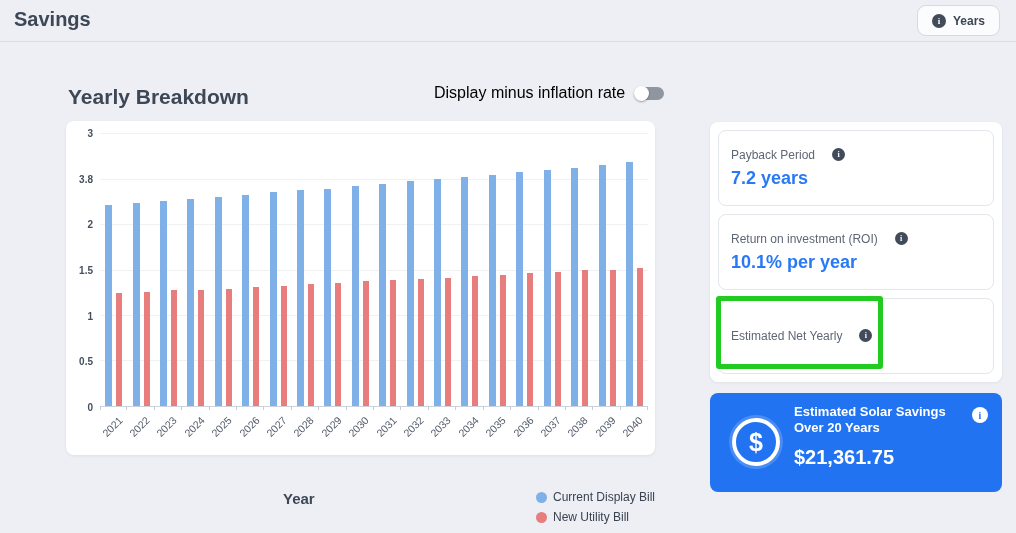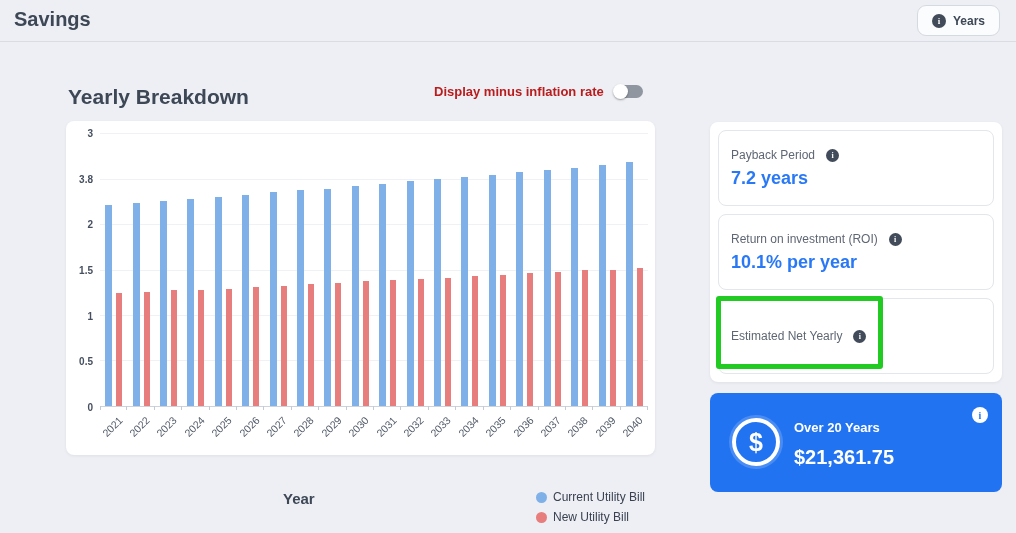--- a/index.html
+++ b/index.html
@@ -18,21 +18,21 @@
   .info-btn { position:absolute; right:16px; top:5px; height:31px; padding:0 14px;
     background:#fbfcfd; border:1px solid #d5d9e0; border-radius:9px;
     display:flex; align-items:center; gap:7px; cursor:pointer; }
   .info-btn .label { font-size:12px; font-weight:700; color:#3d4756; }
   .i-icon { width:14px; height:14px; border-radius:50%; background:#414b5a; color:#fff;
     font-size:9px; font-weight:700; display:inline-flex; align-items:center; justify-content:center;
     font-family:"Liberation Serif", serif; flex:0 0 auto; }
   
   .section-title { position:absolute; left:68px; top:85px; font-size:21px; font-weight:700; color:#3d4756; }
   .toggle-row { position:absolute; left:434px; top:84px; display:flex; align-items:center; gap:10px; }
-  .toggle-label { font-size:13px; color:#b91c1c;font-weight:bold; }
+  .toggle-label { font-size:16px; color:#000000; }
   .toggle { width:29px; height:13px; background:#8f969f; border-radius:7px; position:relative; cursor:pointer; }
   .toggle .knob { position:absolute; left:-1px; top:-1px; width:15px; height:15px; border-radius:50%;
     background:#fff; box-shadow:0 1px 2px rgba(0,0,0,.35); }
   
   .chart-card { position:absolute; left:66px; top:121px; width:589px; height:334px;
     background:#fff; border-radius:8px; box-shadow:0 1px 3px rgba(60,70,90,.08); }
   .y-axis { position:absolute; left:0; top:12px; width:30px; height:274px; }
   .ytick { position:absolute; right:3px; transform:translateY(-50%); font-size:10px; font-weight:600; color:#454f5f; }
   .plot { position:absolute; left:34px; top:12px; right:7px; height:274px; border-bottom:1px solid #cdd3dd; }
   .gridline { position:absolute; left:0; right:0; height:1px; background:#f0f1f4; }
@@ -49,21 +49,21 @@
   .legend { position:absolute; left:536px; top:490px; display:flex; flex-direction:column; gap:6px; }
   .legend-item { display:flex; align-items:center; gap:6px; }
   .legend-dot { width:11px; height:11px; border-radius:50%; flex:0 0 auto; }
   .legend-text { font-size:12px; color:#3a4250; }
   
   .stats-panel { position:absolute; left:710px; top:122px; width:292px; height:260px;
     background:#fff; border-radius:8px; box-shadow:0 1px 3px rgba(60,70,90,.08);
     padding:8px; display:flex; flex-direction:column; gap:8px; }
   .stat-card { flex:1; border:1px solid #e3e6ea; border-radius:8px; padding:11px 12px;
     display:flex; flex-direction:column; justify-content:center; gap:6px; background:#fff; }
-  .stat-label-row { display:flex; align-items:flex-end; gap:11px; }
+  .stat-label-row { display:flex; align-items:flex-start; gap:17px; }
   .stat-label { font-size:12px; color:#5f6774; }
   .stat-card .i-icon { width:13px; height:13px; font-size:8px; }
   .stat-value { font-size:18px; font-weight:700; color:#2979f7; }
   .highlight-box { position:absolute; left:716px; top:296px; width:167px; height:73px;
     border:5px solid #21cb21; border-radius:3px; z-index:10; pointer-events:none; }
   
   .savings-card { position:absolute; left:710px; top:393px; width:292px; height:99px;
     background:#2173f2; border-radius:8px; color:#fff; }
   .dollar-badge { position:absolute; left:22px; top:25px; width:48px; height:48px; border-radius:50%;
     border:4px solid #fff; display:flex; align-items:center; justify-content:center;
@@ -235,21 +235,21 @@
       <div class="gridline" style="top: 33.3333%;"></div>
       <div class="gridline" style="top: 16.6667%;"></div>
       <div class="gridline" style="top: 0%;"></div>
     </div>
 </div>
 
 <div class="xlabel-title">Year</div>
 <div class="legend">
   <div class="legend-item">
     <span class="legend-dot" style="background: rgb(127, 177, 232);"></span>
-    <span class="legend-text">Current Utility Bill</span>
+    <span class="legend-text">Current Display Bill</span>
   </div>
   <div class="legend-item">
     <span class="legend-dot" style="background: rgb(232, 125, 125);"></span>
     <span class="legend-text">New Utility Bill</span>
   </div>
 </div>
 
 <div class="stats-panel">
   <div class="stat-card">
     <div class="stat-label-row">
@@ -273,19 +273,19 @@
   </div>
 </div>
 <div class="highlight-box"></div>
 
 <div class="savings-card">
   <div class="dollar-badge">
     <span>$</span>
   </div>
   <div class="savings-text">
     <div class="savings-label">
-      <br>
+      <span>Estimated Solar Savings</span><br>
       <span>Over 20 Years</span>
     </div>
     <div class="savings-value">$21,361.75</div>
   </div>
   <div class="savings-info">i</div>
 </div>
 
 </body></html>

